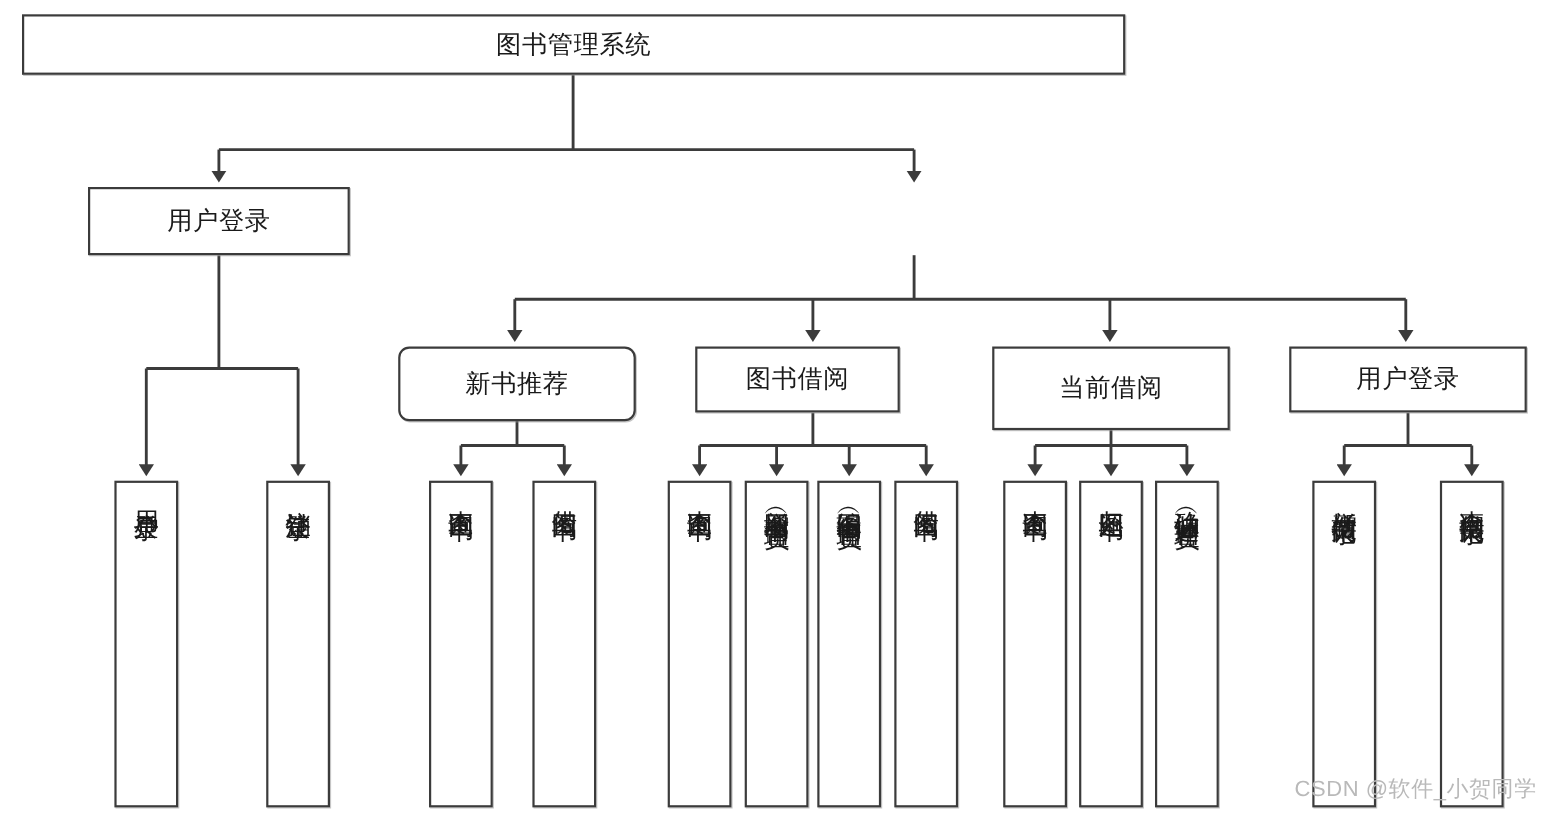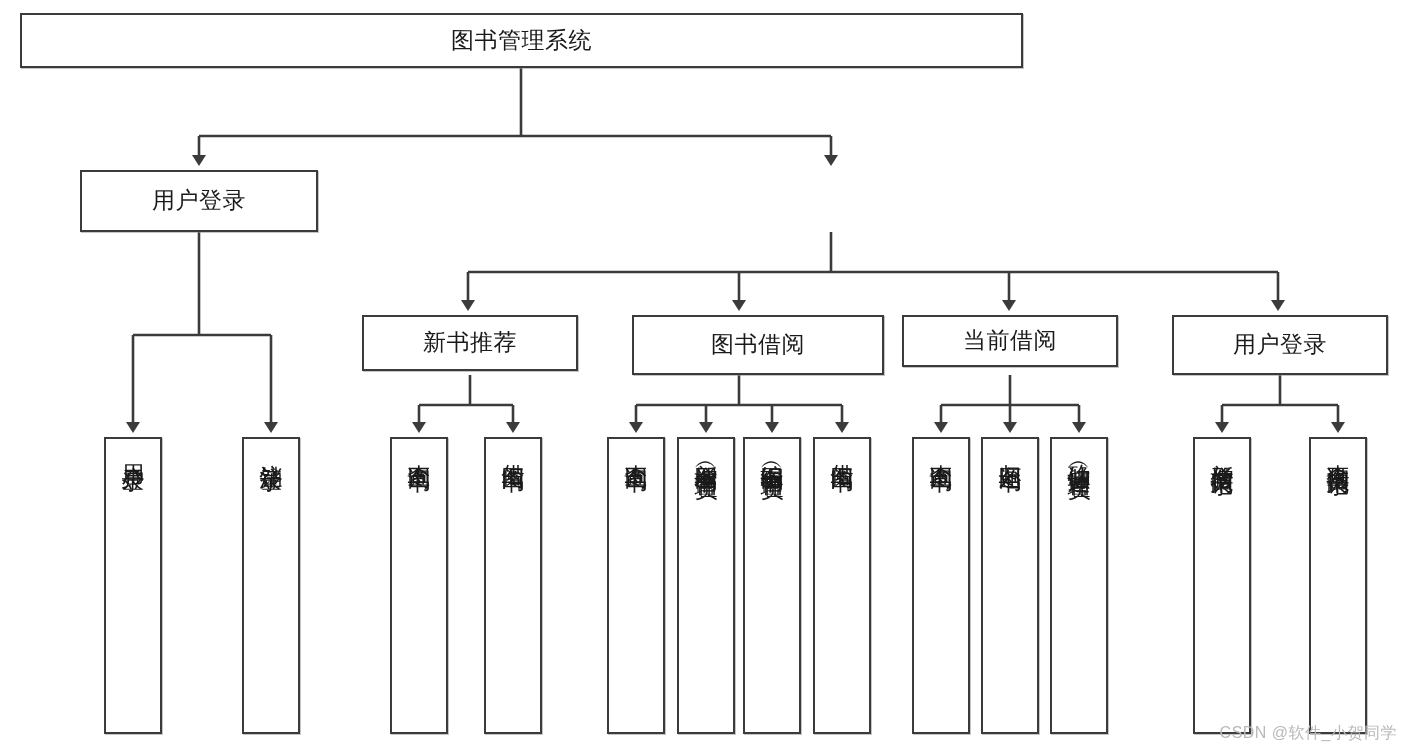--- a/index.html
+++ b/index.html
@@ -56,22 +56,22 @@
     writing-mode: vertical-rl;
     text-orientation: upright;
     font-size: 23px;
     line-height: 1.18;
     letter-spacing: 2px;
     white-space: normal;
   }
   .watermark {
     position: absolute;
     right: 8px;
-    bottom: 3px;
-    font-size: 16px;
+    bottom: 16px;
+    font-size: 20px;
     color: #b9b9b9;
     white-space: nowrap;
     letter-spacing: 0.5px;
   }
 </style>
 </head>
 <body>
 
 <div id="canvas">
 
@@ -126,27 +126,27 @@
   </svg>
 
   <div class="node root h" style="left:20px; top:13px; width:1003px; height:55px;">
     <span class="label">图书管理系统</span>
   </div>
 
   <div class="node h" style="left:80px; top:170px; width:238px; height:62px;">
     <span class="label">用户登录</span>
   </div>
 
-  <div class="node h" style="left:362px; top:315px; width:216px; height:56px;">
+  <div class="node h" style="left:362px; top:315px; width:216px; height:68px;border-radius:10px;">
     <span class="label">新书推荐</span>
   </div>
-  <div class="node h" style="left:632px; top:315px; width:252px; height:60px;">
+  <div class="node h" style="left:632px; top:315px; width:186px; height:60px;">
     <span class="label">图书借阅</span>
   </div>
-  <div class="node h" style="left:902px; top:315px; width:216px; height:52px;">
+  <div class="node h" style="left:902px; top:315px; width:216px; height:76px;">
     <span class="label">当前借阅</span>
   </div>
   <div class="node h" style="left:1172px; top:315px; width:216px; height:60px;">
     <span class="label">用户登录</span>
   </div>
 
   <div class="node v" style="left:104px; top:437px; width:58px; height:297px;">
     <span class="label">用户登录</span>
   </div>
   <div class="node v" style="left:242px; top:437px; width:58px; height:297px;">

